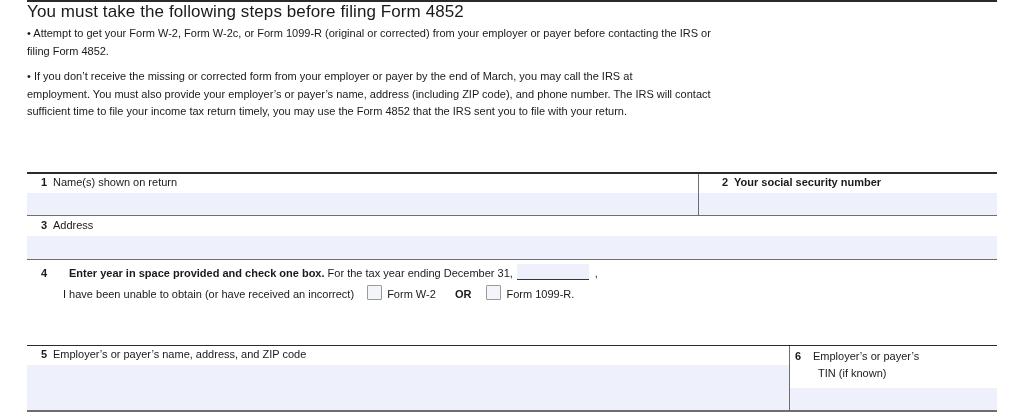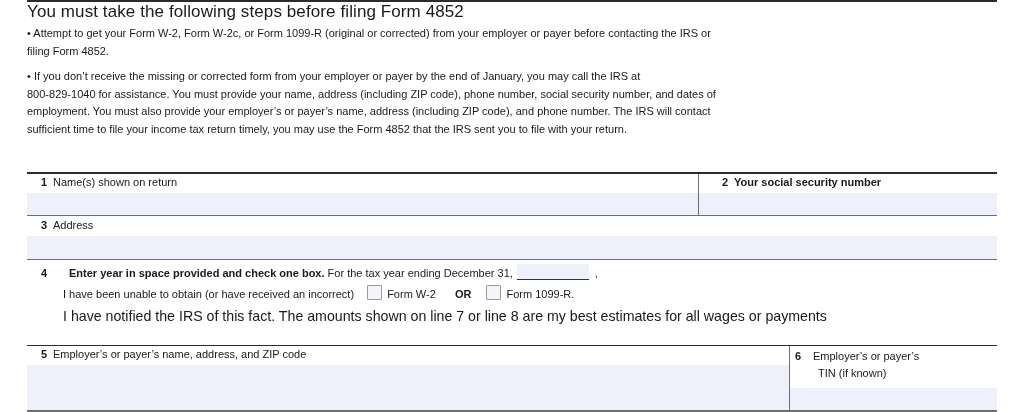--- a/index.html
+++ b/index.html
@@ -24,22 +24,21 @@
 <div class="rule" style="left:27px; top:0px; width:970px; height:2px;"></div>
 
 <div class="abs title">You must take the following steps before filing Form 4852</div>
 
 <div class="abs para" style="top:25px;">
   <span class="line">• Attempt to get your Form W-2, Form W-2c, or Form 1099-R (original or corrected) from your employer or payer before contacting the IRS or</span>
   <span class="line">filing Form 4852.</span>
 </div>
 
 <div class="abs para" style="top:68px;">
-  <span class="line">• If you don’t receive the missing or corrected form from your employer or payer by the end of January, you may call the IRS at</span>
-  <span class="line">800-829-1040 for assistance. You must provide your name, address (including ZIP code), phone number, social security number, and dates of</span>
+  <span class="line">• If you don’t receive the missing or corrected form from your employer or payer by the end of March, you may call the IRS at</span>
   <span class="line">employment. You must also provide your employer’s or payer’s name, address (including ZIP code), and phone number. The IRS will contact</span>
   <span class="line">sufficient time to file your income tax return timely, you may use the Form 4852 that the IRS sent you to file with your return.</span>
 </div>
 
 <div class="rule" style="left:27px; top:172px; width:970px; height:2px;"></div>
 
 <div class="abs lbl" style="left:27px; top:176px;">
   <span class="num">1</span><span>Name(s) shown on return</span>
 </div>
 <div class="fill" style="left:27px; top:193px; width:671px; height:22px;"></div>
@@ -64,21 +63,20 @@
 </div>
 
 <div class="abs lbl" style="left:63px; top:285px;">
   <span>I have been unable to obtain (or have received an incorrect)</span>
   <span style="display:inline-block; width:10px;"></span><span class="cb"></span><span>Form W-2</span>
   <span class="bold">OR</span>
   <span style="display:inline-block; width:12px;"></span><span class="cb"></span><span>Form 1099-R.</span>
 </div>
 
 <div class="abs" style="left:63px; top:308px; font-size:14.2px; line-height:16px;">
-  <span style="display:block; white-space:nowrap;">I have notified the IRS of this fact. The amounts shown on line 7 or line 8 are my best estimates for all wages or payments</span>
 </div>
 
 <div class="rule" style="left:27px; top:345px; width:970px; height:1px;"></div>
 
 <div class="abs lbl" style="left:27px; top:348px;">
   <span class="num">5</span><span>Employer’s or payer’s name, address, and ZIP code</span>
 </div>
 <div class="fill" style="left:27px; top:365px; width:762px; height:45px;"></div>
 
 <div class="rule thin" style="left:789px; top:346px; width:1px; height:66px;"></div>

